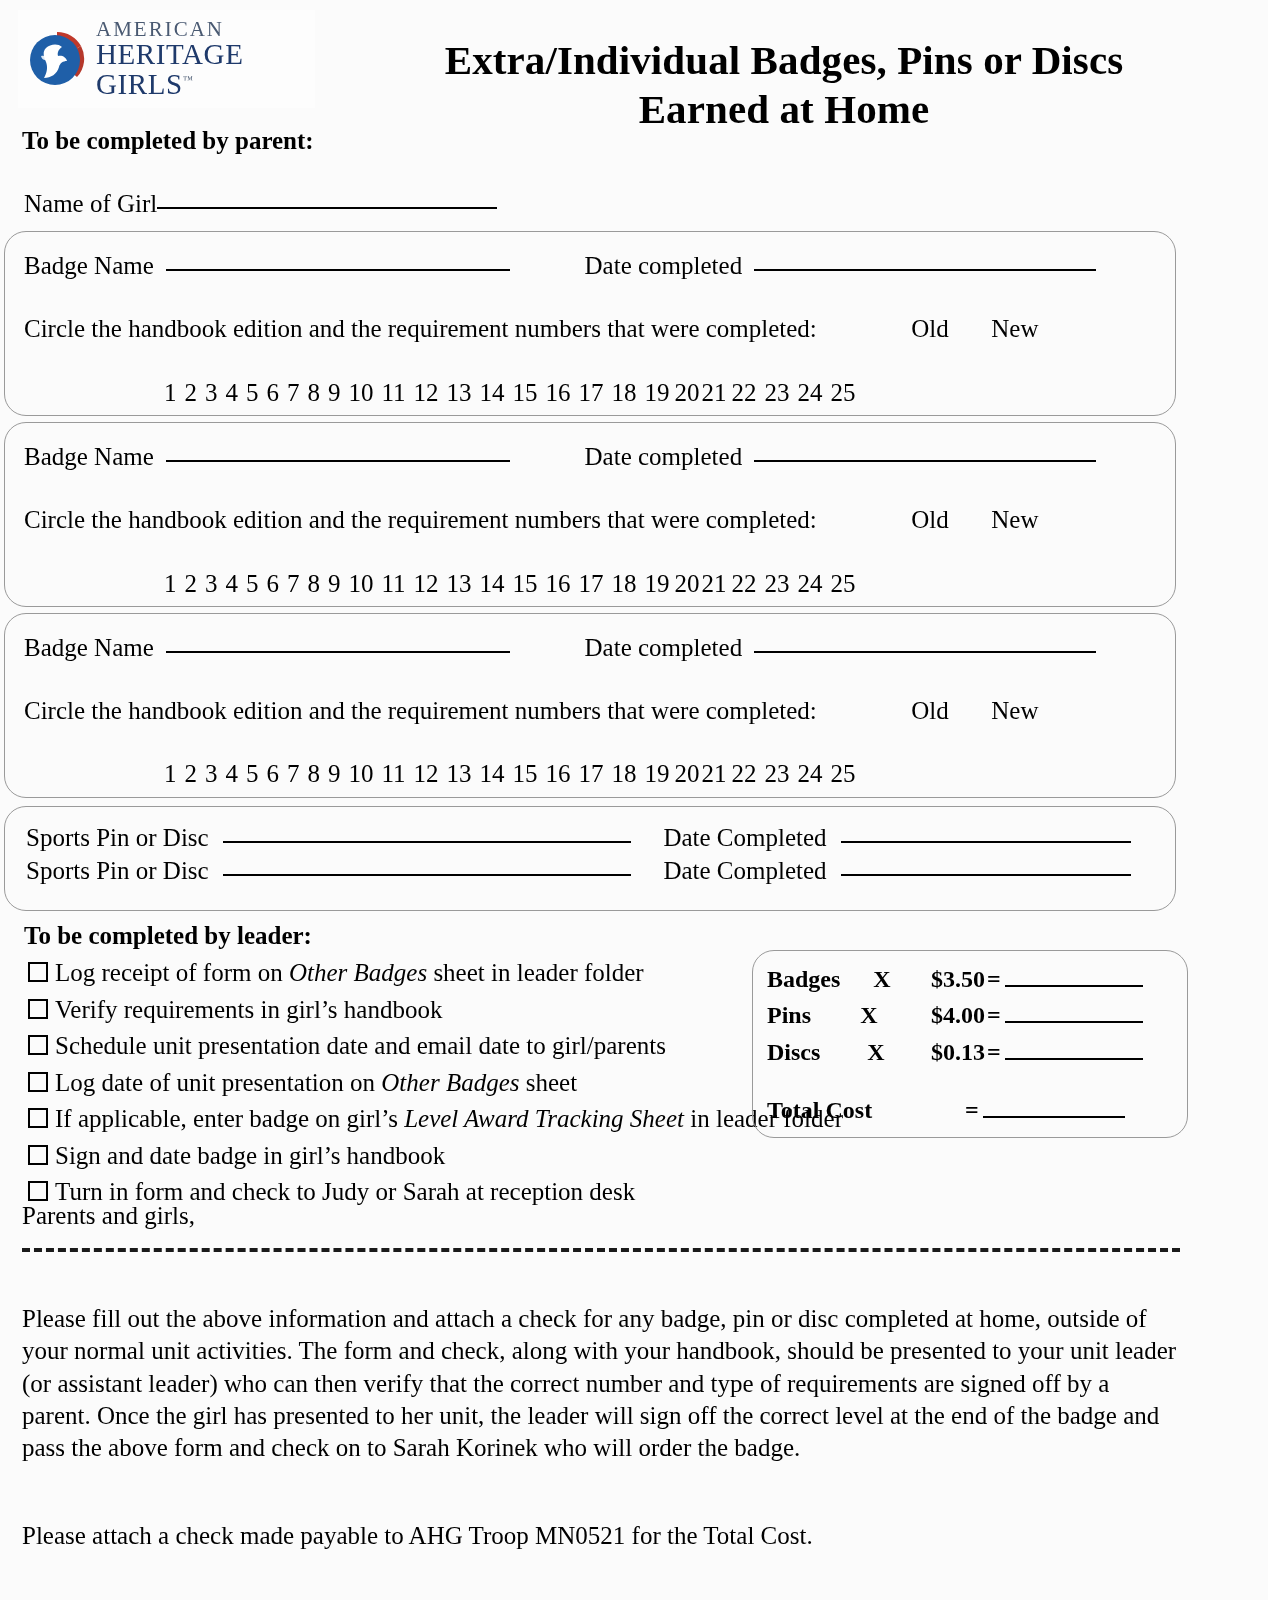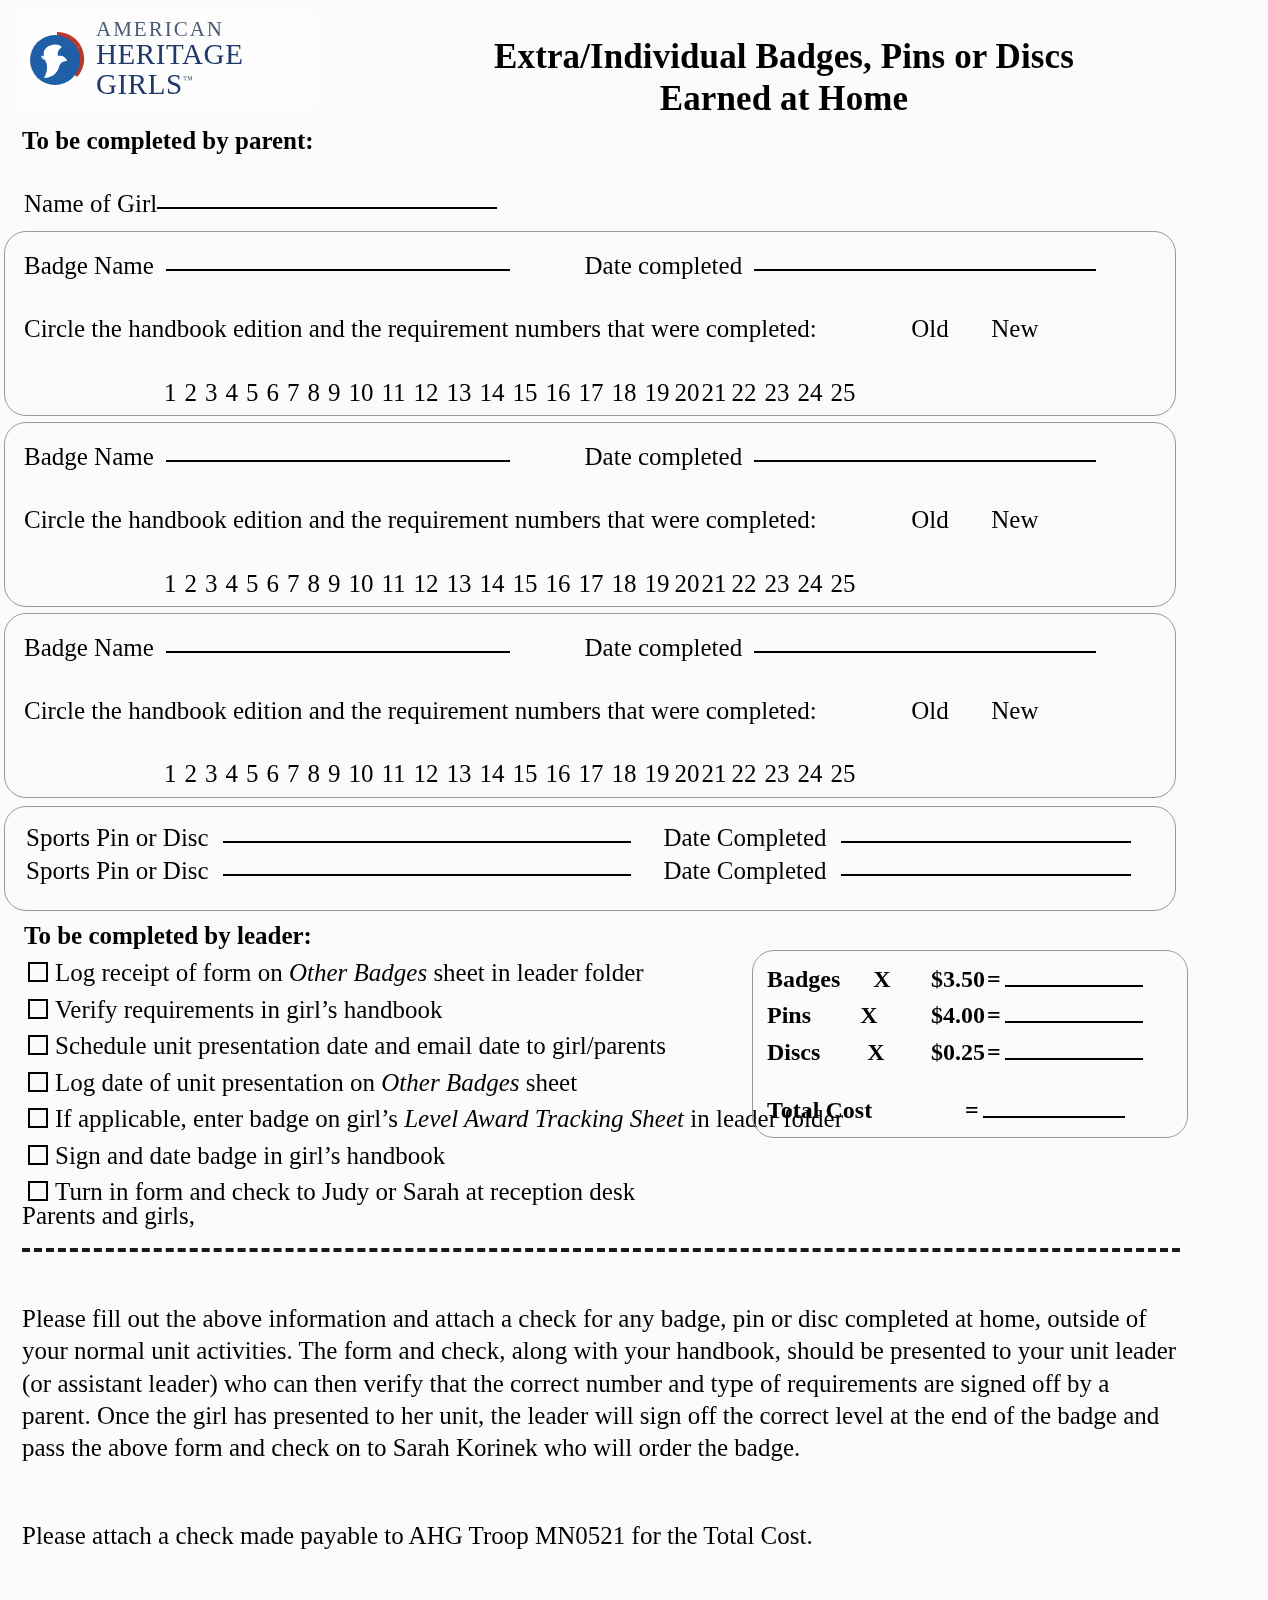--- a/index.html
+++ b/index.html
@@ -70,21 +70,21 @@
     vertical-align: super;
     color: #4a5a72;
   }
 
   .doc-title {
     position: absolute;
     left: 330px;
     right: 30px;
     top: 36px;
     text-align: center;
-    font-size: 35px;
+    font-size: 41px;
     font-weight: bold;
     line-height: 1.20;
     letter-spacing: 0.1px;
   }
 
   
   .section-head {
     position: absolute;
     font-size: 25px;
     font-weight: bold;
@@ -356,21 +356,21 @@
         <div class="cost-line">
           <span class="cost-label" style="width: 78px;">Pins</span>
           <span class="cost-x" style="width: 48px;">X</span>
           <span class="cost-amt" style="width: 92px; text-align: right;">$4.00</span>
           <span class="cost-eq">=</span>
           <span class="rule" style="width: 138px;"></span>
         </div>
         <div class="cost-line">
           <span class="cost-label" style="width: 92px;">Discs</span>
           <span class="cost-x" style="width: 34px;">X</span>
-          <span class="cost-amt" style="width: 92px; text-align: right;">$0.25</span>
+          <span class="cost-amt" style="width: 92px; text-align: right;">$0.13</span>
           <span class="cost-eq">=</span>
           <span class="rule" style="width: 138px;"></span>
         </div>
         <div style="height: 22px;"></div>
         <div class="cost-line">
           <span style="width: 196px;">Total Cost</span>
           <span class="cost-eq">=</span>
           <span class="rule" style="width: 142px;"></span>
         </div>
       </div>

